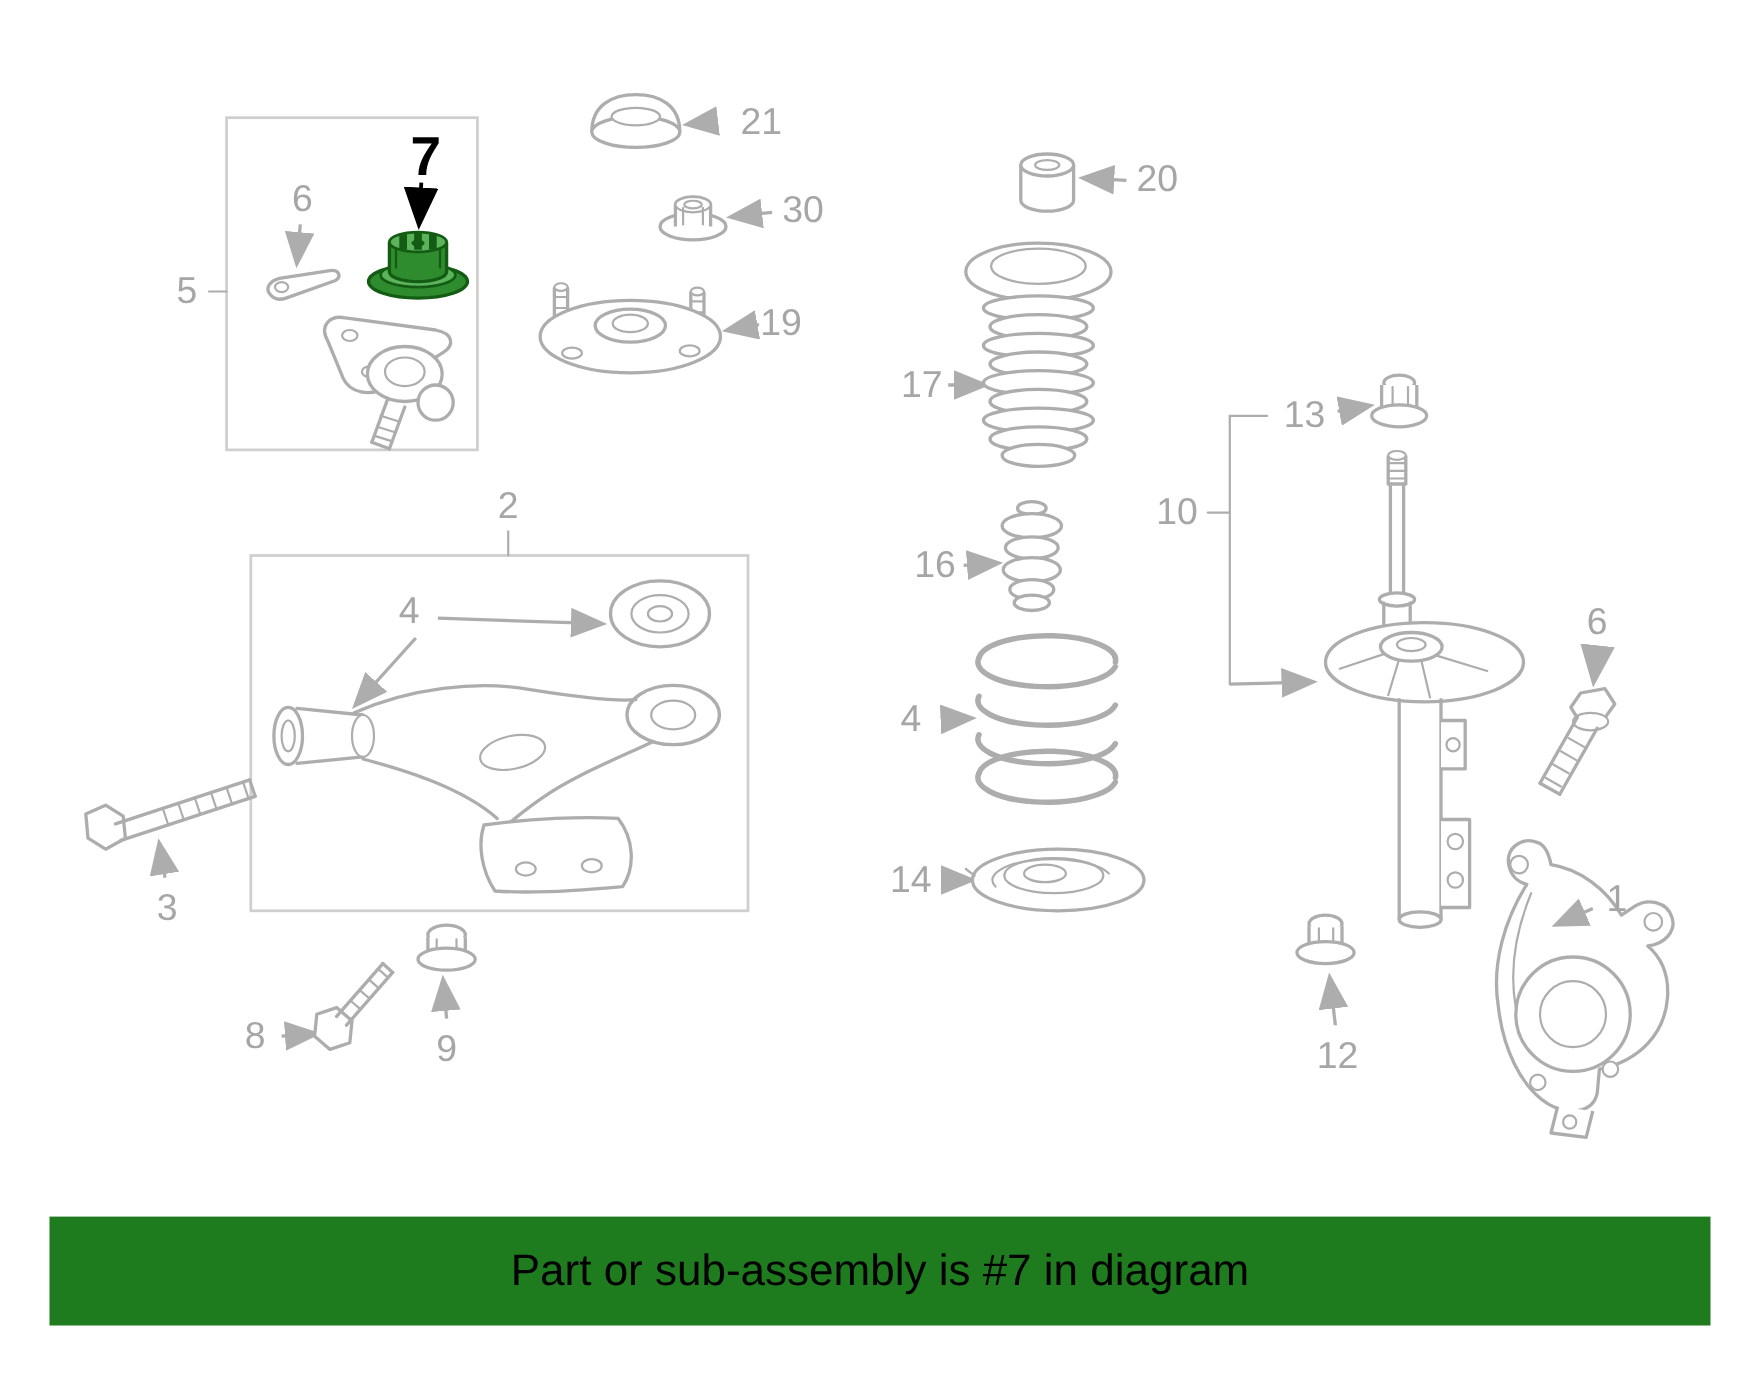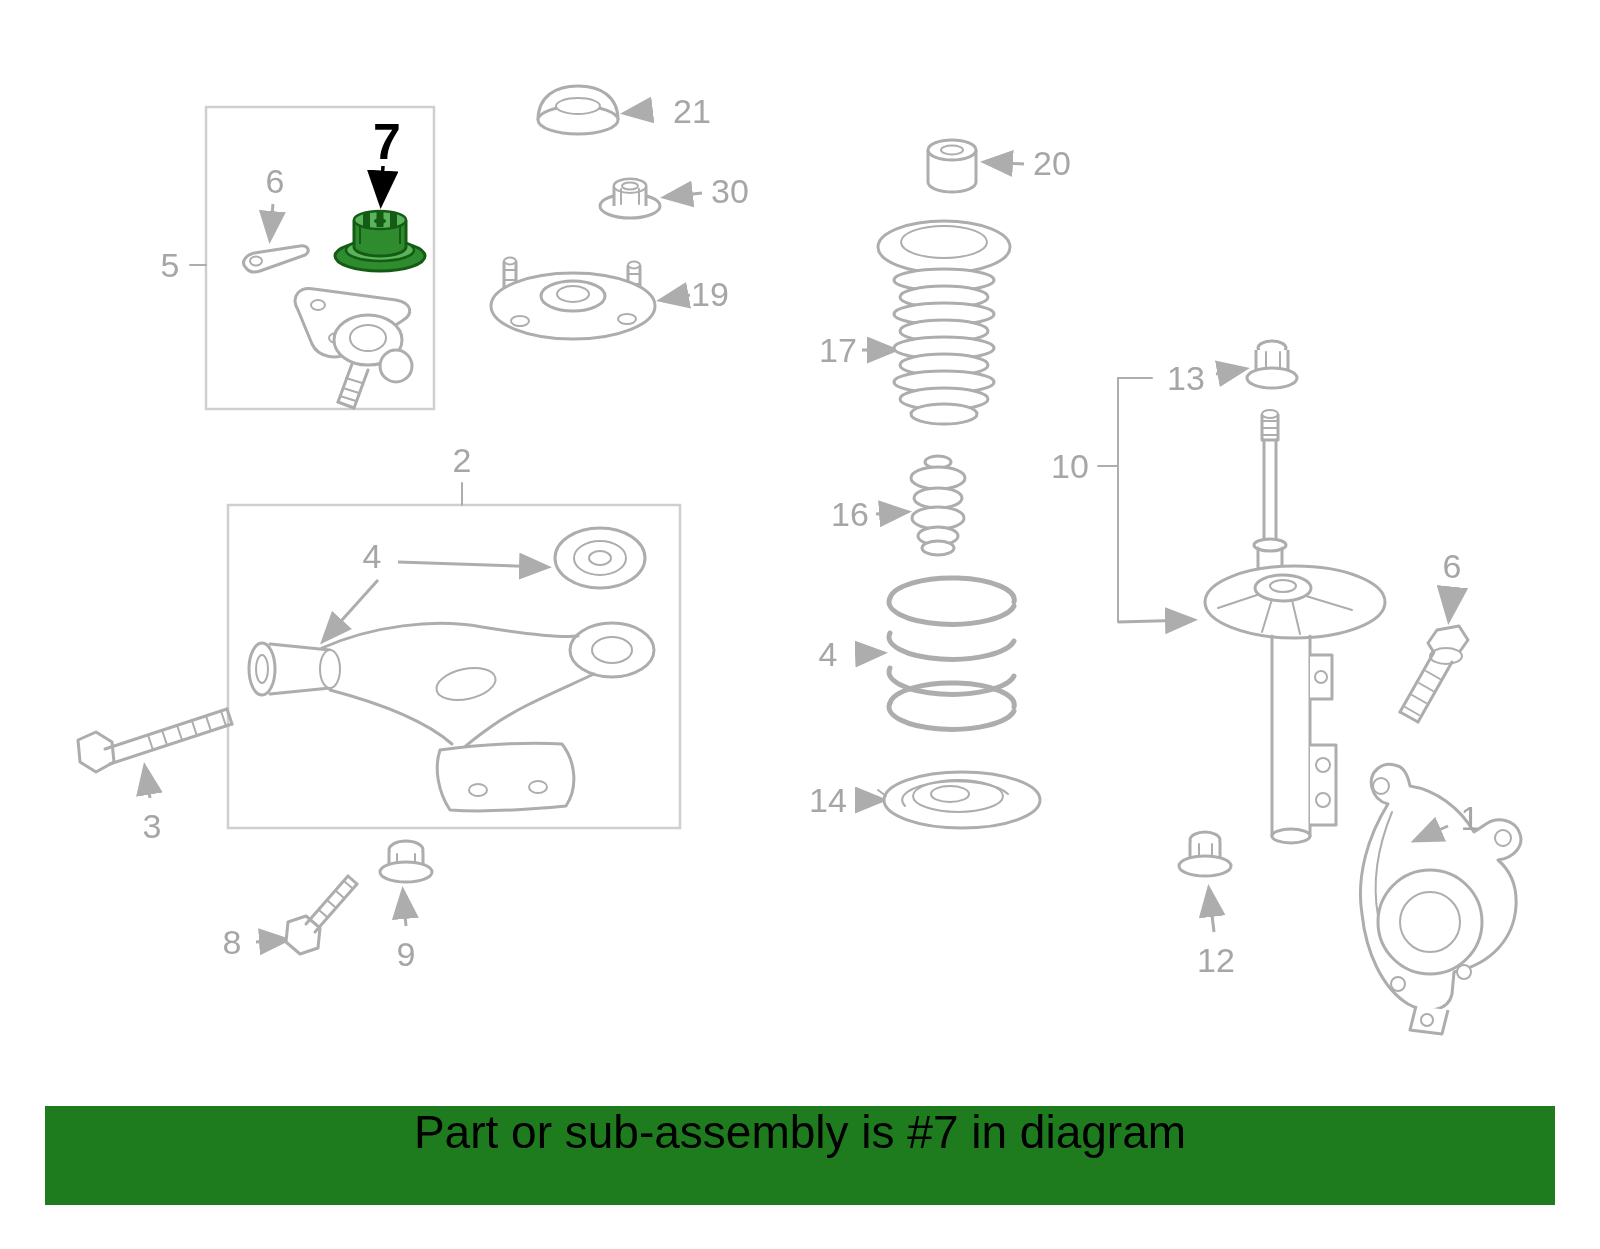--- a/index.html
+++ b/index.html
@@ -26,22 +26,22 @@
   
   .callout{
     position:absolute;transform:translate(-50%,-50%);
     font-size:34px;color:var(--label);white-space:nowrap;user-select:none;
   }
   .callout.is-hl{color:var(--callout-highlight);font-weight:bold;font-size:50px;}
   
   .banner{
     position:absolute;left:45px;top:1106px;width:1510px;height:99px;
     background:var(--banner-bg);color:var(--banner-text);
-    display:flex;justify-content:center;
-    font-size:46px;line-height:1.16;text-align:center;
+    display:flex;flex-direction:column;justify-content:center;
+    font-size:40px;line-height:1.16;text-align:center;
   }
 </style>
 </head>
 <body>
 
 <div class="stage">
 
   <svg width="1600" height="1100" viewBox="0 0 1600 1100">
     <defs>
       <marker id="ah" markerWidth="11" markerHeight="9" refX="9" refY="4.5" orient="auto">

